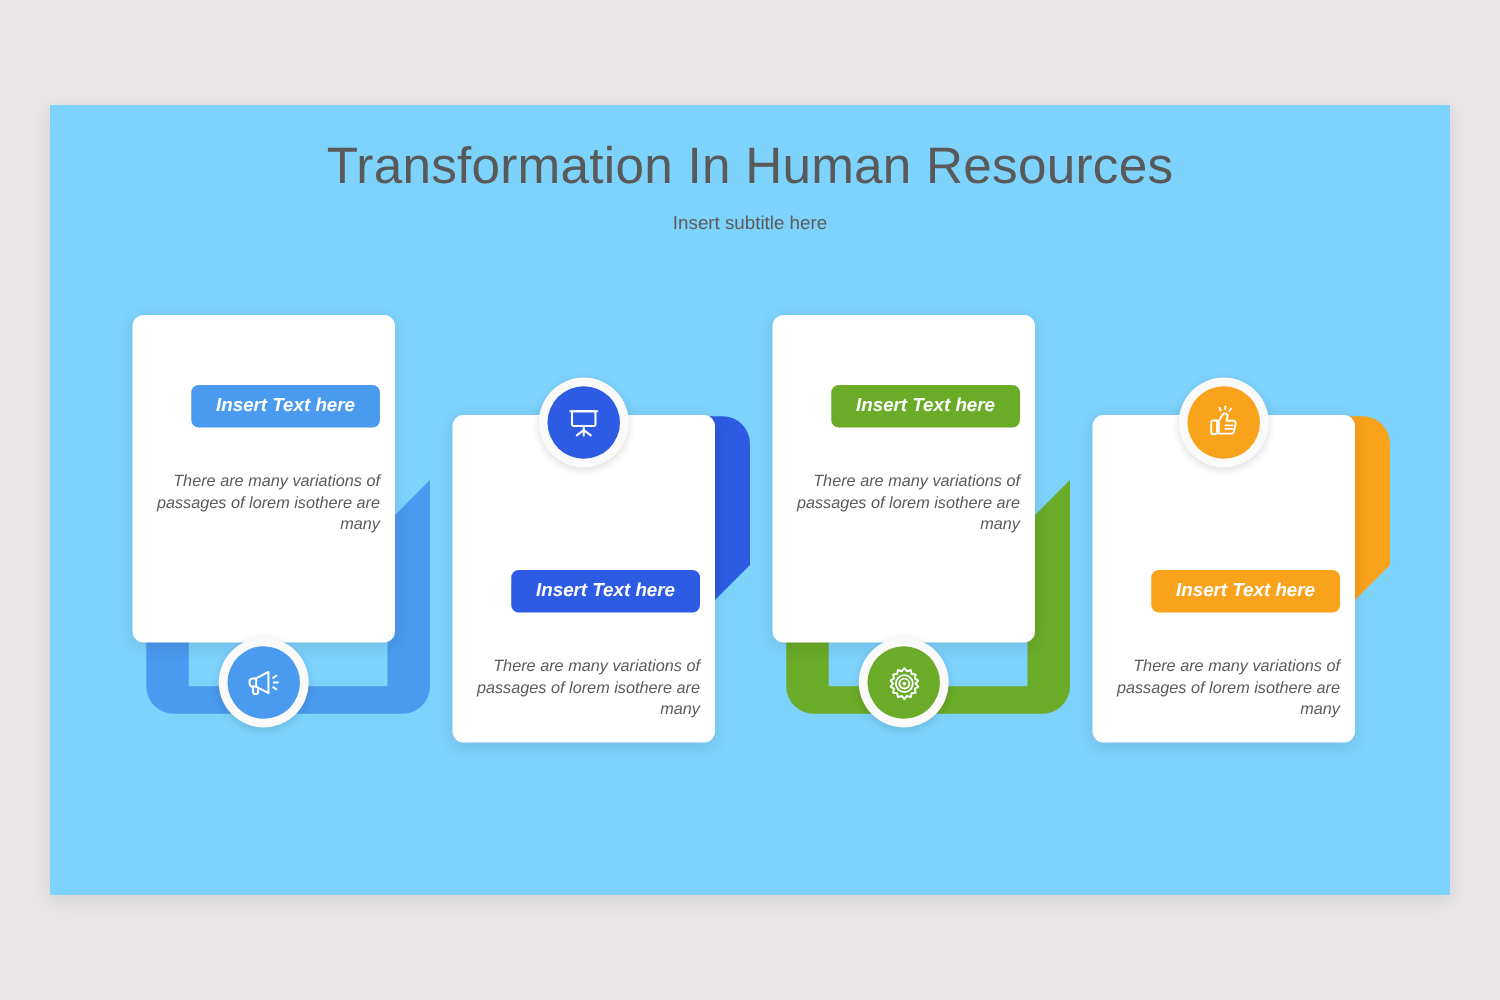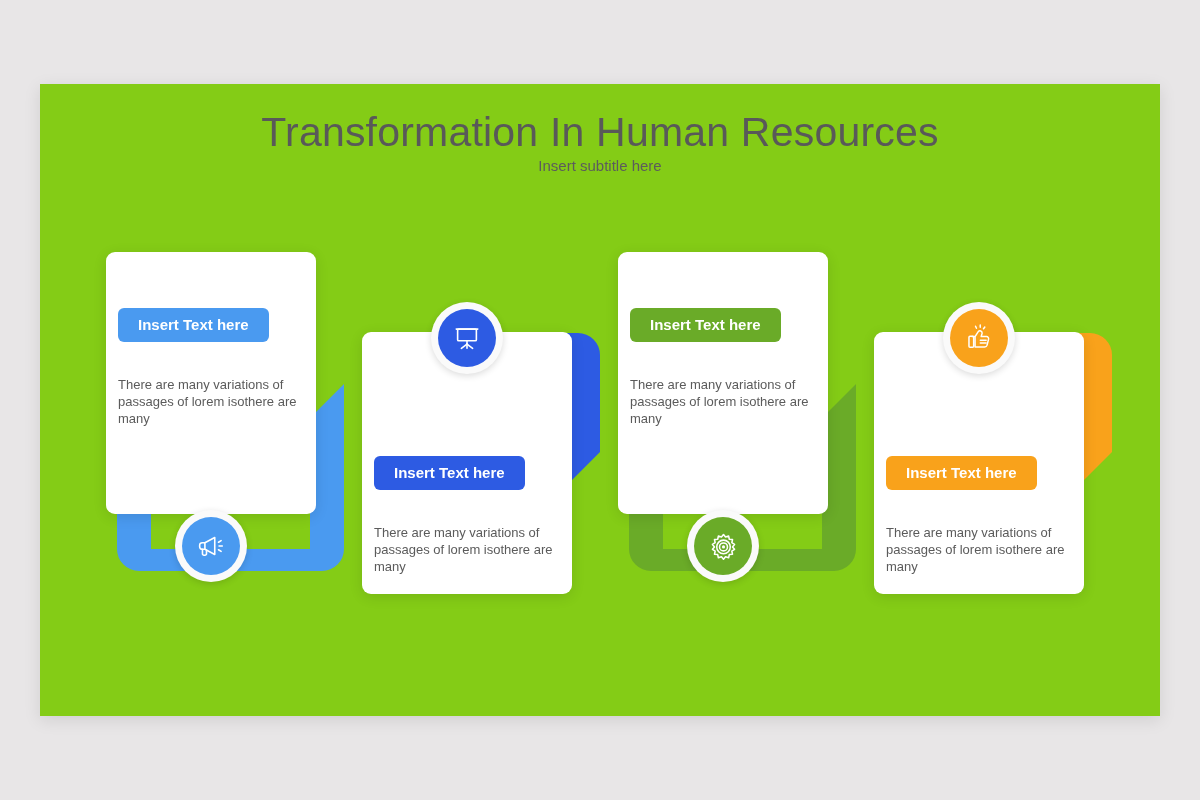--- a/index.html
+++ b/index.html
@@ -17,41 +17,42 @@
     position: relative;
   }
 
   
   .slide {
     position: absolute;
     left: 40px;
     top: 84px;
     width: 1120px;
     height: 632px;
-    background: #84cc16;
+    background: #7dd3fc;
     box-shadow: 0 4px 16px rgba(0,0,0,0.10);
     padding-left: 40px;
   }
 
   
   .header {
     position: absolute;
     left: 0;
     top: 24px;
     width: 100%;
     text-align: center;
   }
   .title {
     font-size: 41px;
     font-weight: 400;
     color: #595959;
     letter-spacing: 0.2px;
     line-height: 1.2;
   }
   .subtitle {
+    margin-top: 13px;
     font-size: 15px;
     font-weight: 400;
     color: #5c5c5c;
   }
 
   
   .stage {
     position: absolute;
     left: 0;
     top: 0;
@@ -68,22 +69,23 @@
   }
   .ribbon-layer svg { display: block; }
 
   
   .card {
     position: absolute;
     width: 210px;
     background: #ffffff;
     border-radius: 9px;
     box-shadow: 0 3px 14px rgba(0,0,0,0.11);
-    text-align: left;
+    text-align: right;
     padding: 0 12px;
+    font-style: italic;
   }
   .card.down { 
     height: 262px;
     padding-top: 56px;
   }
   .card.up {   
     height: 262px;
     padding-top: 124px;
   }
 

